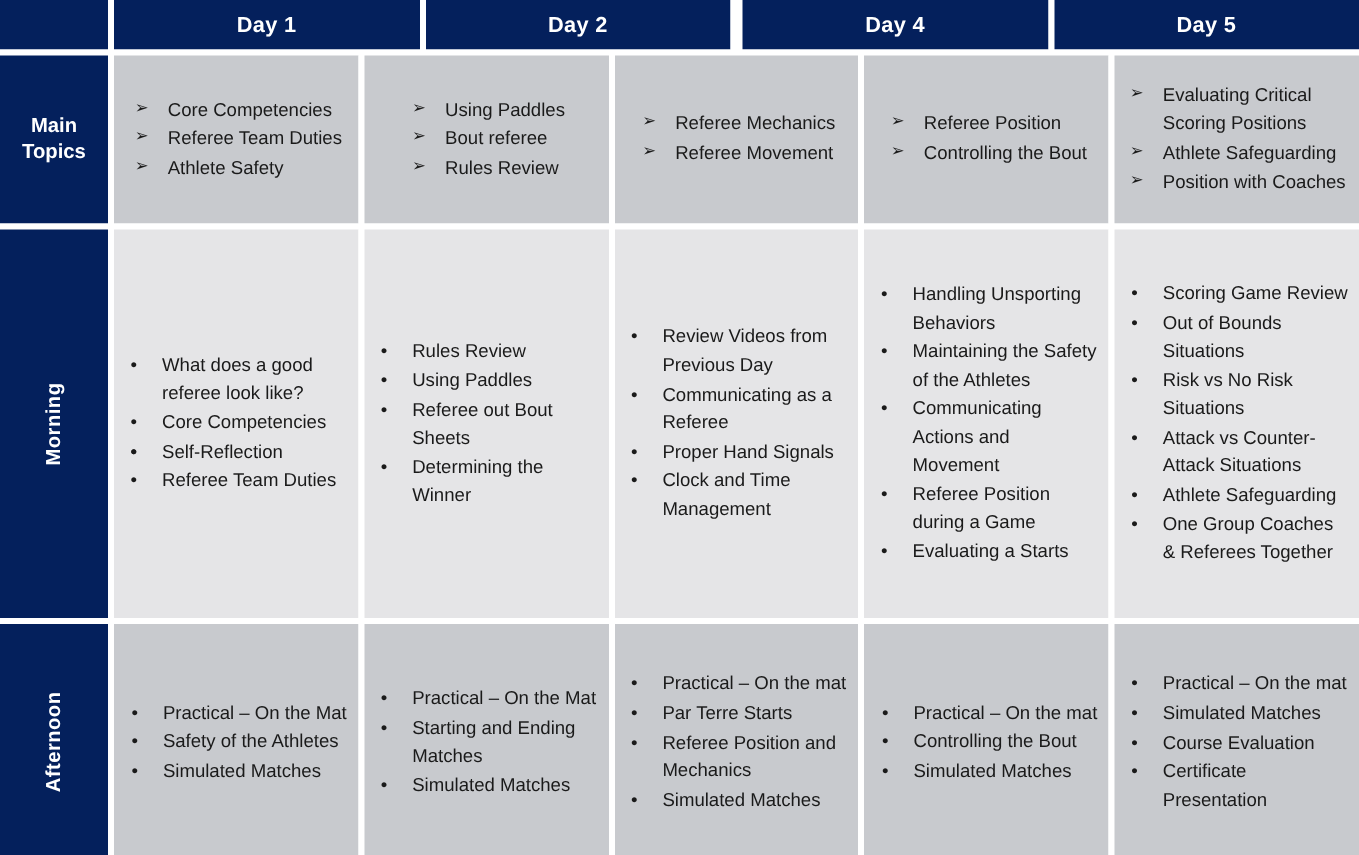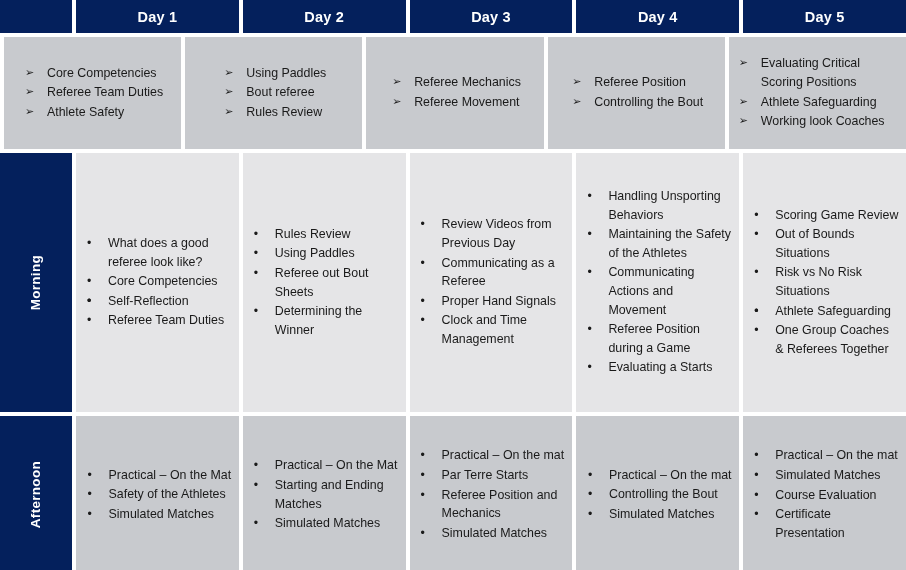--- a/index.html
+++ b/index.html
@@ -140,30 +140,30 @@
 
 <div id="schedule-table">
 
   <div class="header-row">
     <div class="header-corner"></div>
     <div class="header-gap"></div>
     <div class="header-cell">Day 1</div>
     <div class="header-gap"></div>
     <div class="header-cell">Day 2</div>
     <div class="header-gap"></div>
-    <div class="header-cell">Day 3</div>
     <div class="header-gap"></div>
     <div class="header-cell">Day 4</div>
     <div class="header-gap"></div>
     <div class="header-cell">Day 5</div>
   </div>
 
   <div class="row-spacer"></div>
 
   <div class="body-row row-main">
+    <div class="row-label">Main Topics</div>
     <div class="col-gap"></div>
     <div class="day-cell shade-dark">
       <div class="list-wrap">
           <ul class="items arrow">
             <li><span class="bullet">➢</span><span>Core Competencies</span></li>
             <li><span class="bullet">➢</span><span>Referee Team Duties</span></li>
             <li><span class="bullet">➢</span><span>Athlete Safety</span></li>
           </ul>
         </div>
     </div>
@@ -194,21 +194,21 @@
             <li><span class="bullet">➢</span><span>Controlling the Bout</span></li>
           </ul>
         </div>
     </div>
     <div class="col-gap"></div>
     <div class="day-cell shade-dark">
       <div class="list-wrap">
           <ul class="items arrow">
             <li><span class="bullet">➢</span><span>Evaluating Critical Scoring Positions</span></li>
             <li><span class="bullet">➢</span><span>Athlete Safeguarding</span></li>
-            <li><span class="bullet">➢</span><span>Working look Coaches</span></li>
+            <li><span class="bullet">➢</span><span>Position with Coaches</span></li>
           </ul>
         </div>
     </div>
   </div>
 
   <div class="row-spacer"></div>
 
   <div class="body-row row-morn">
     <div class="row-label vertical">
       <span>Morning</span>
@@ -259,21 +259,21 @@
           </ul>
         </div>
     </div>
     <div class="col-gap"></div>
     <div class="day-cell shade-light">
       <div class="list-wrap">
           <ul class="items">
             <li><span class="bullet">•</span><span>Scoring Game Review</span></li>
             <li><span class="bullet">•</span><span>Out of Bounds Situations</span></li>
             <li><span class="bullet">•</span><span>Risk vs No Risk Situations</span></li>
-            <li><span class="bullet">•</span></li>
+            <li><span class="bullet">•</span><span>Attack vs Counter-Attack Situations</span></li>
             <li><span class="bullet">•</span><span>Athlete Safeguarding</span></li>
             <li><span class="bullet">•</span><span>One Group Coaches &amp; Referees Together</span></li>
           </ul>
         </div>
     </div>
   </div>
 
   <div class="row-spacer"></div>
 
   <div class="body-row row-aft">

